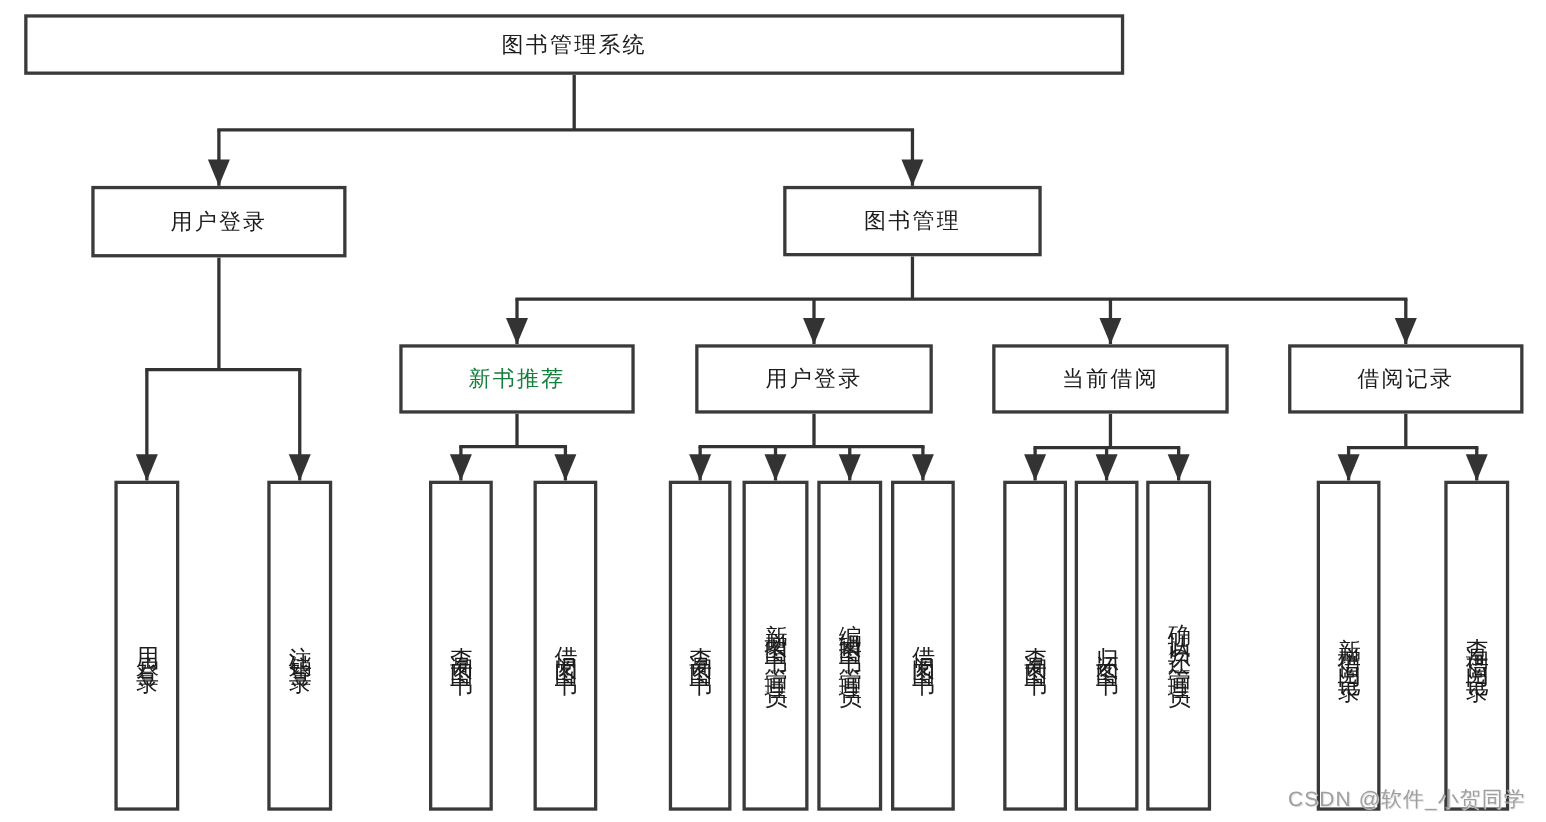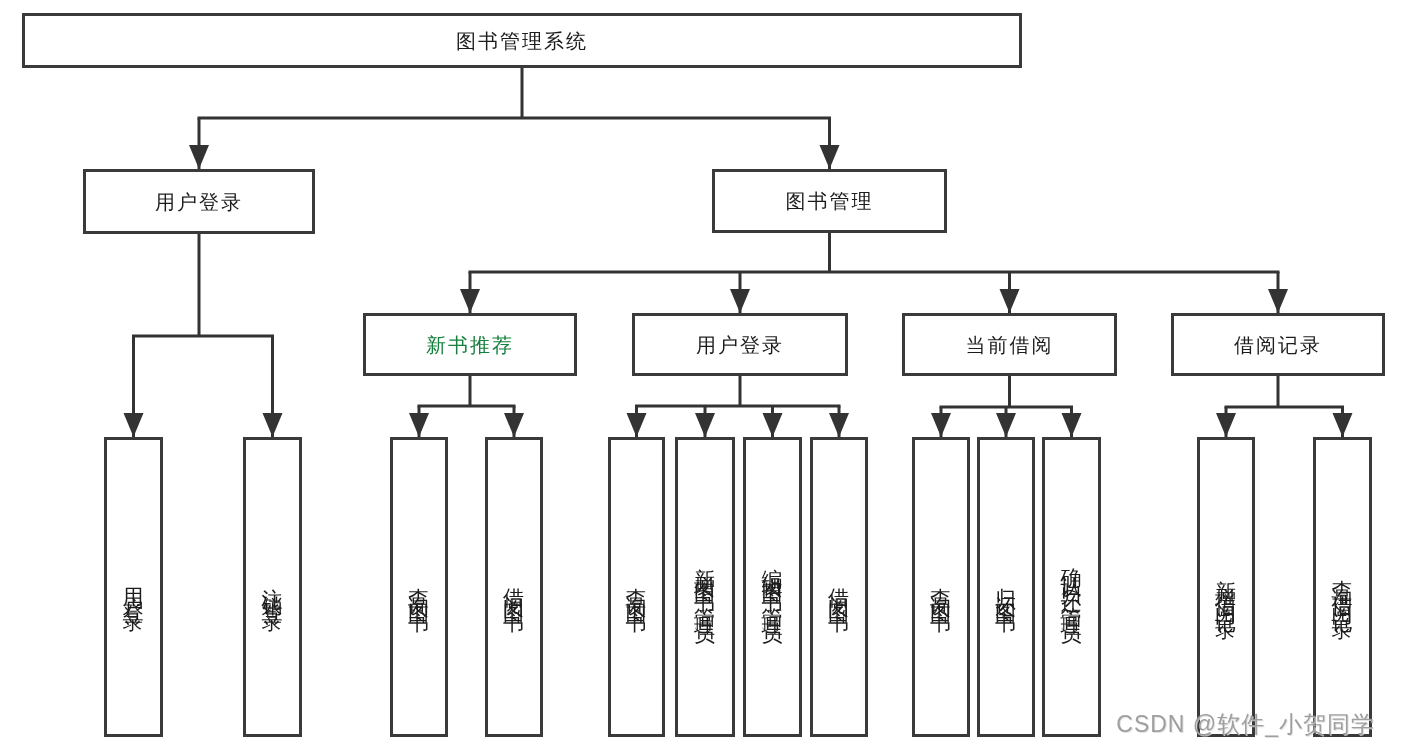--- a/index.html
+++ b/index.html
@@ -35,23 +35,23 @@
     line-height: 1.2;
   }
   .node.vertical .node-label {
     writing-mode: vertical-rl;
     font-size: 21px;
     letter-spacing: 8px;
     white-space: normal;
   }
   .watermark {
     position: absolute;
-    right: 30px;
+    right: 18px;
     bottom: 7px;
-    font-size: 23px;
+    font-size: 19px;
     letter-spacing: 1px;
     color: rgba(154,154,154,0.95);
     text-shadow: 1px 1px 0 rgba(220,220,220,0.8);
     z-index: 3;
     white-space: nowrap;
   }
 </style>
 </head>
 <body>
 

